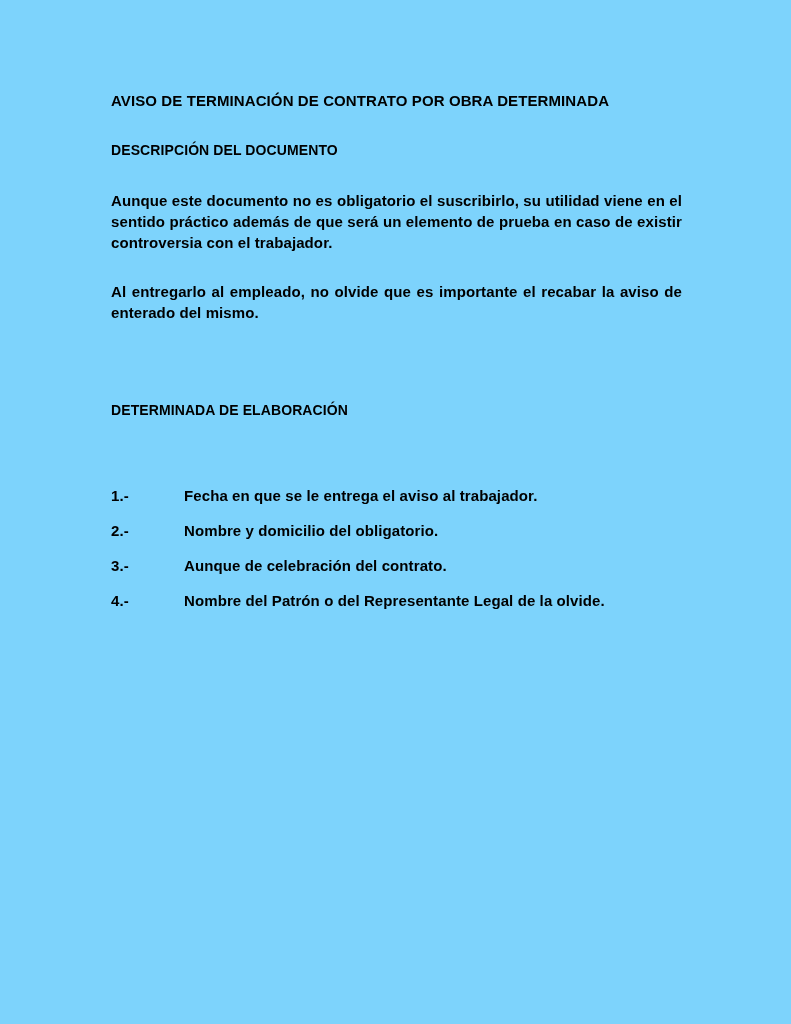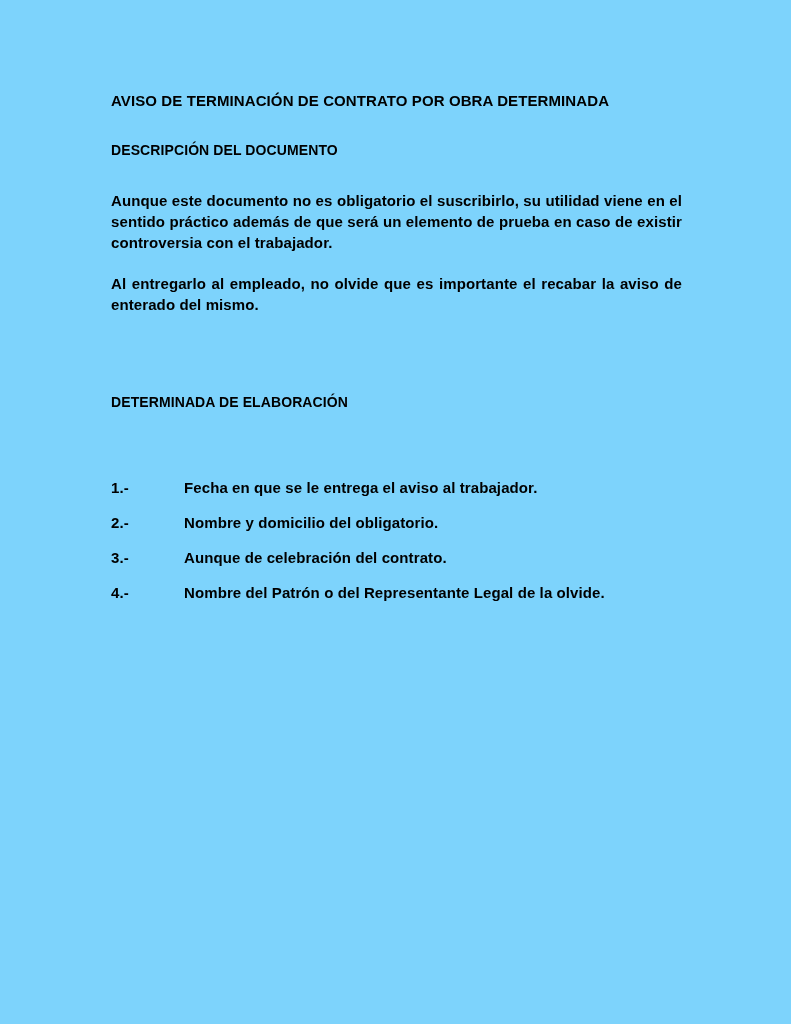--- a/index.html
+++ b/index.html
@@ -48,21 +48,21 @@
     letter-spacing: 0.1px;
     margin-bottom: 29px;
   }
 
   .paragraph {
     font-size: 15px;
     font-weight: bold;
     line-height: 21px;
     text-align: justify;
     letter-spacing: 0.1px;
-    margin-bottom: 20px;
+    margin-bottom: 28px;
   }
 
   .paragraph:last-of-type {
     margin-bottom: 0;
   }
 
   .gap-large {
     height: 77px;
   }
 

